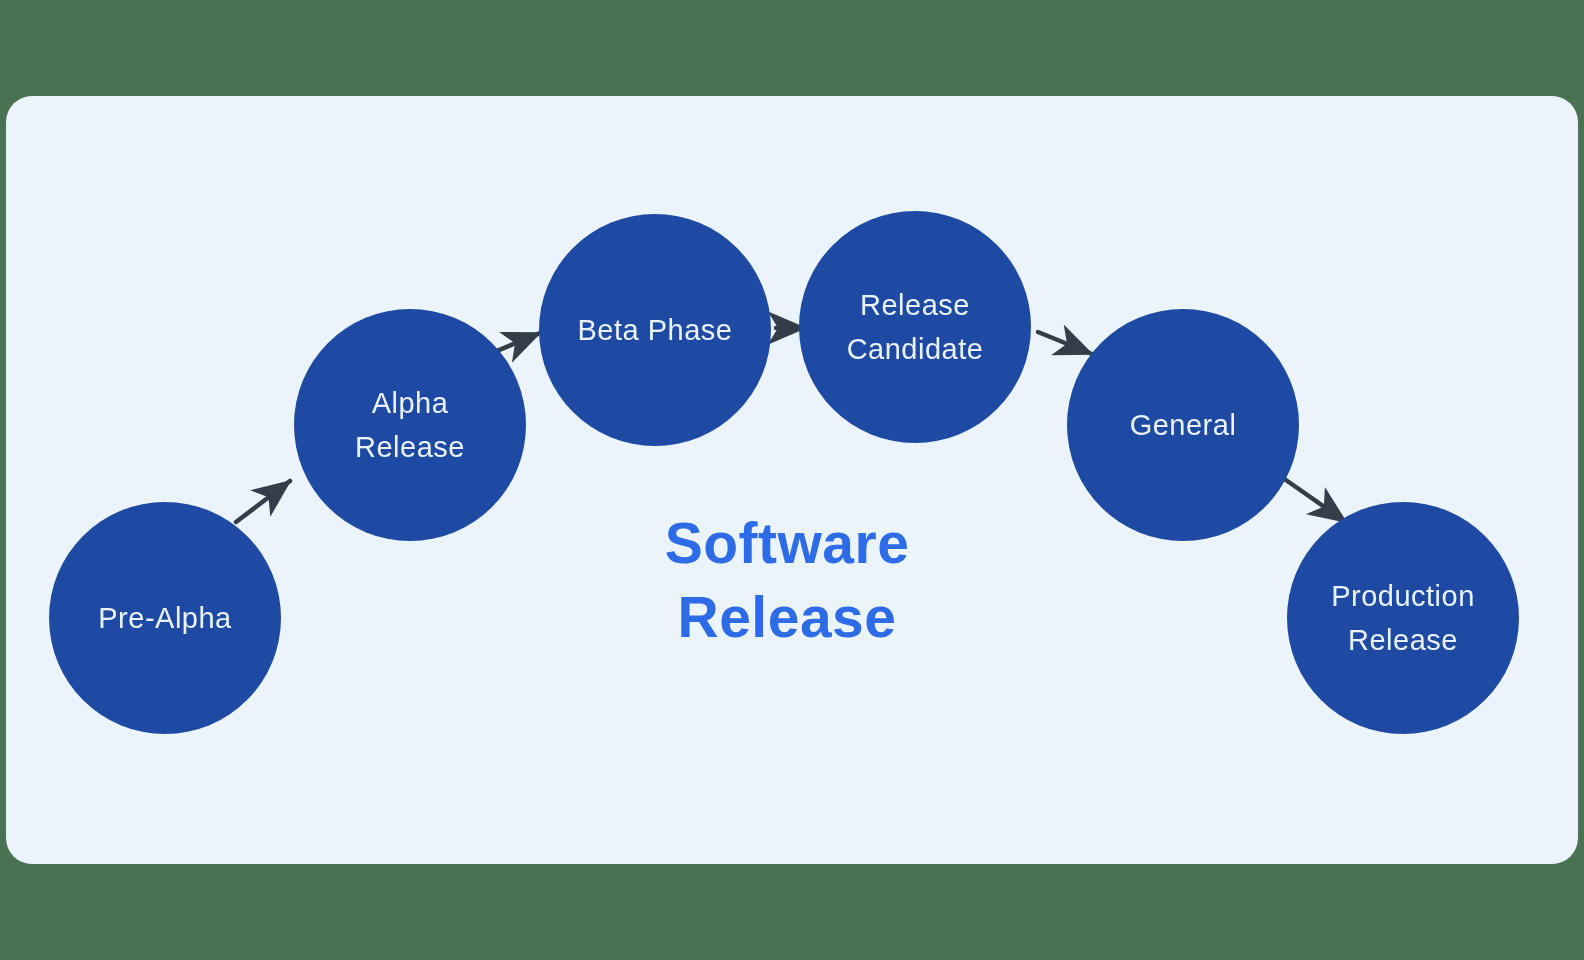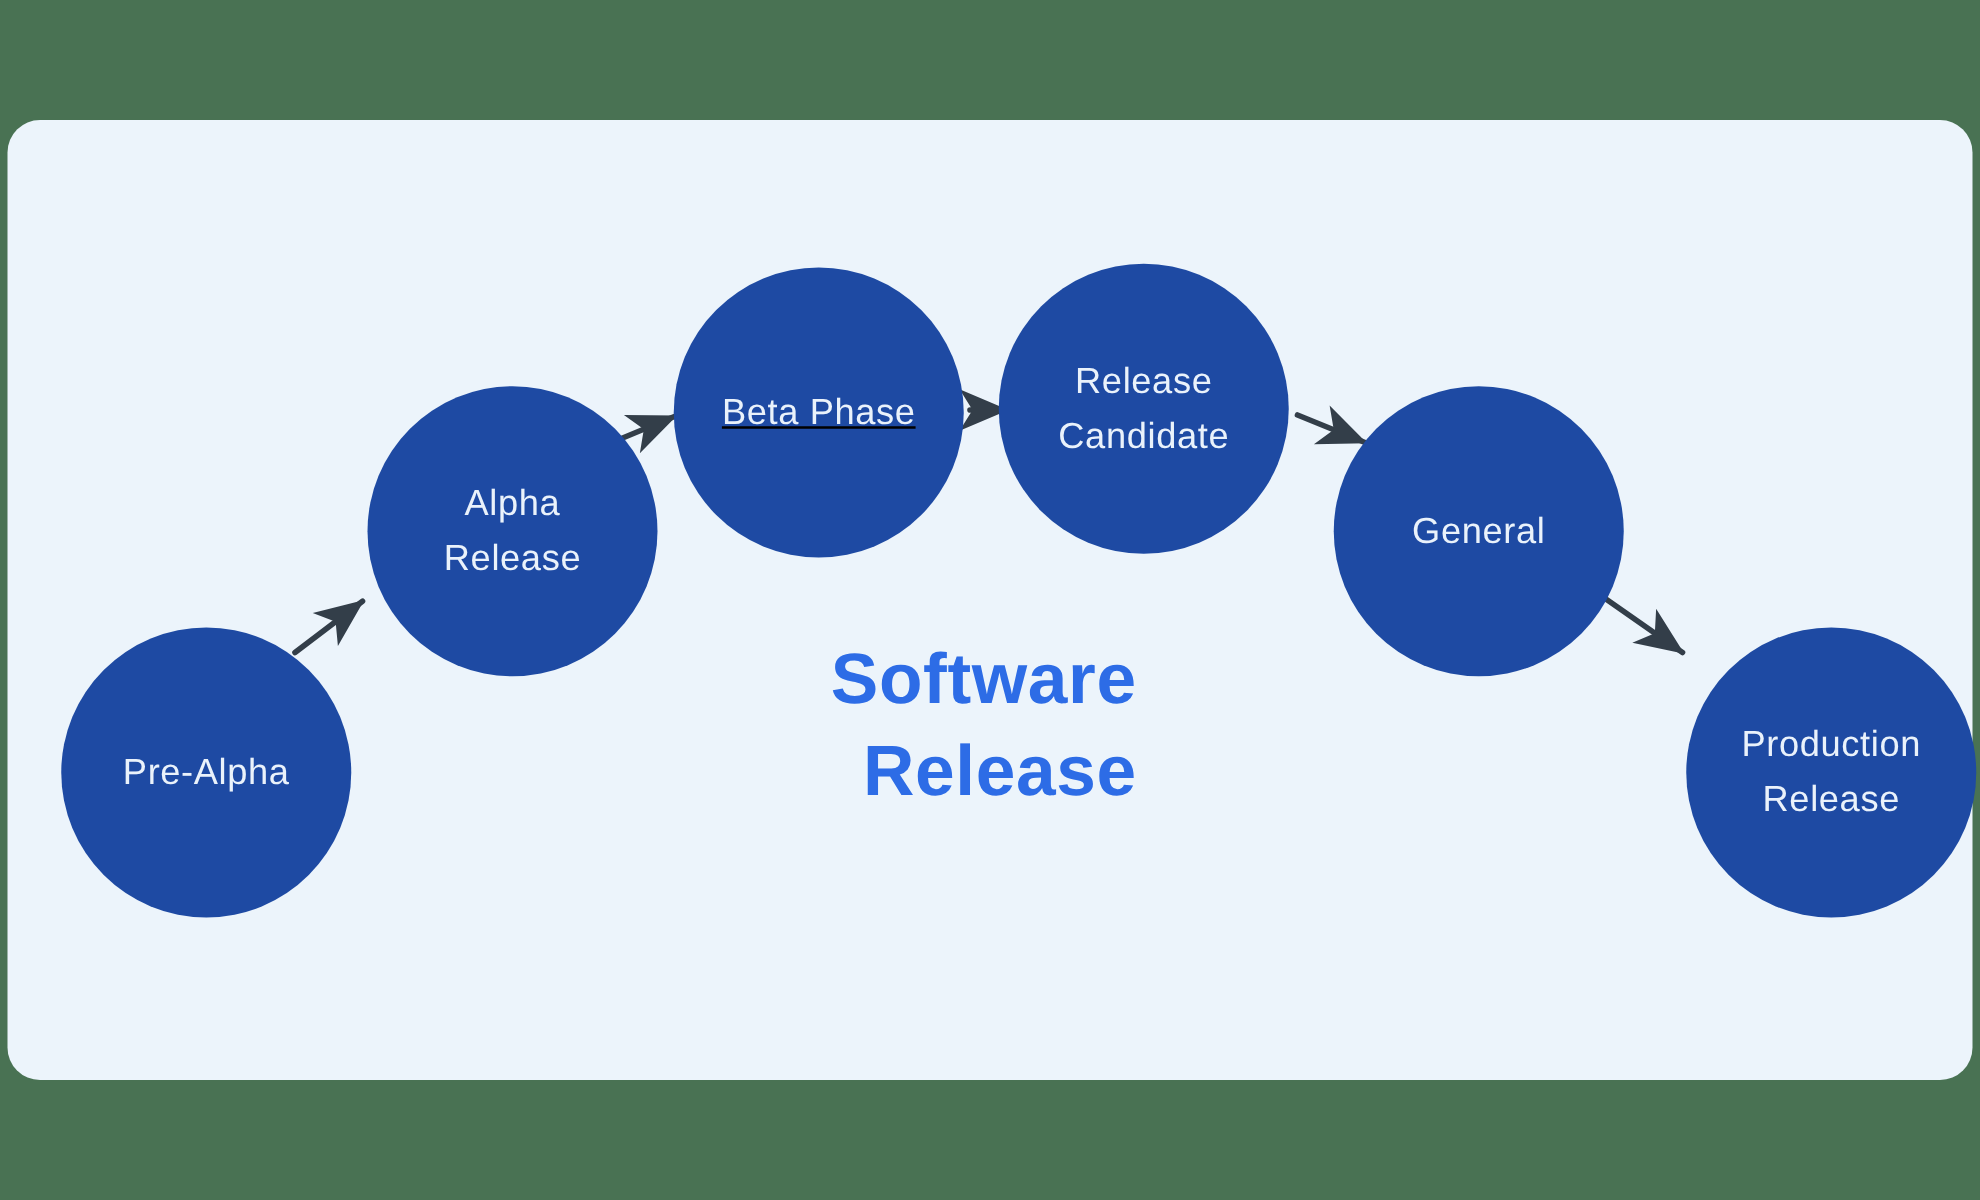--- a/index.html
+++ b/index.html
@@ -63,36 +63,36 @@
     font-weight: 400;
     line-height: 44px;
     letter-spacing: 0.5px;
   }
   .stage-label span { display: block; }
   .title {
     position: absolute;
     left: 787px;
     top: 506px;
     transform: translateX(-50%);
-    text-align: right;
+    text-align: center;
     color: var(--title-text);
     font-size: 57px;
     font-weight: 800;
     line-height: 74px;
     letter-spacing: 0.5px;
     white-space: nowrap;
   }
   .title span { display: block; }
   
   .stage-0 { left: 49px;   top: 502px; }
   .stage-1 { left: 294px;  top: 309px; }
-  .stage-2 { left: 539px;  top: 214px; text-decoration: underline; }
+  .stage-2 { left: 539px;  top: 214px; }
   .stage-3 { left: 799px;  top: 211px; }
   .stage-4 { left: 1067px; top: 309px; text-align: center; }
-  .stage-5 { left: 1349px; top: 502px; }
+  .stage-5 { left: 1287px; top: 502px; }
 </style>
 </head>
 <body>
 
 <div class="stage-wrap">
 
   <div class="card"></div>
 
   <svg class="arrow-layer" viewBox="0 0 1584 960" xmlns="http://www.w3.org/2000/svg">
     <defs>

